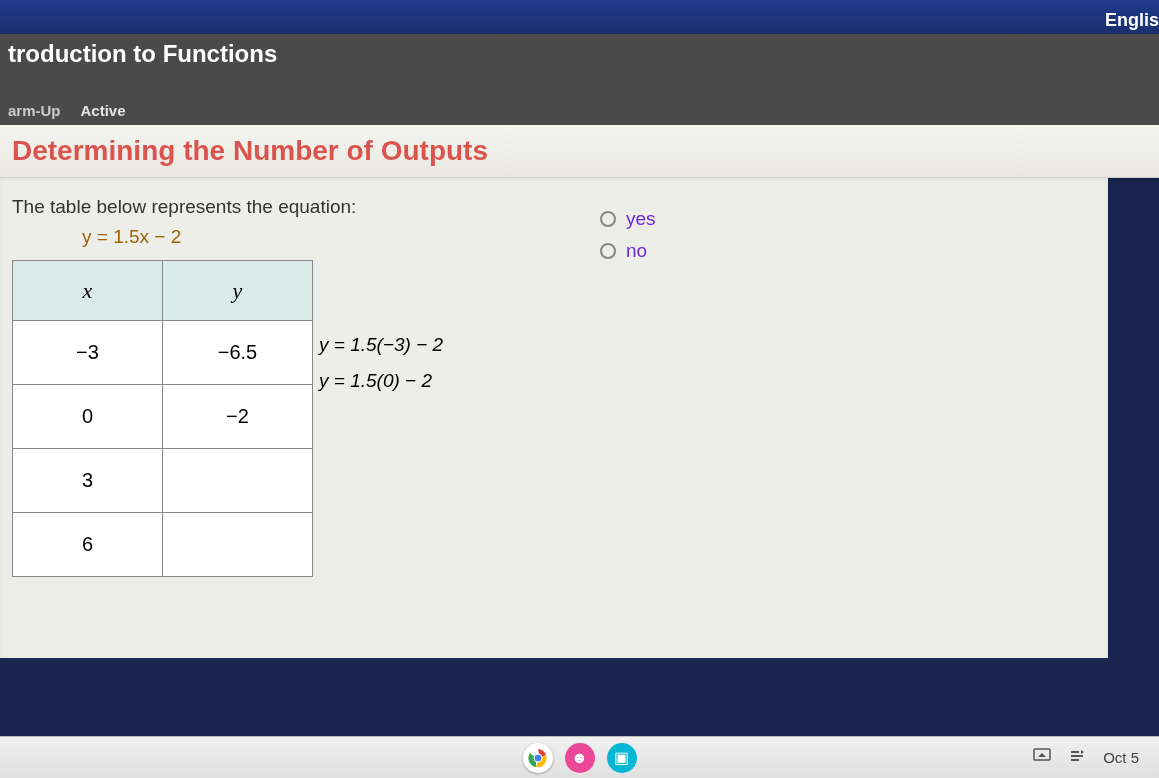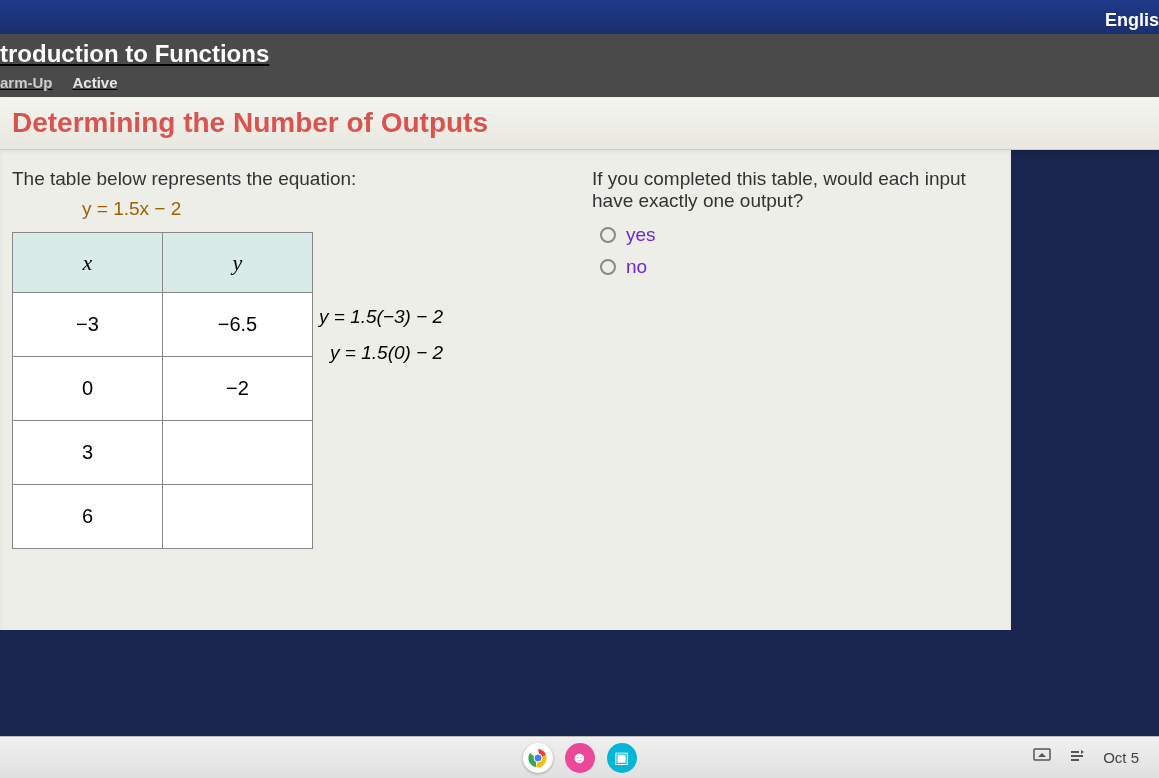--- a/index.html
+++ b/index.html
@@ -1,36 +1,36 @@
 <!DOCTYPE html>
 <html><head>
 <meta charset="utf-8">
 <style>
 * { margin: 0; padding: 0; box-sizing: border-box; font-family: Arial, Helvetica, sans-serif; }
 body { width: 1159px; height: 778px; background: #1a2550; overflow: hidden; position: relative; }
 .top-bar { height: 34px; background: linear-gradient(#1e3a8a, #1a2f6e); position: relative; }
 .lang { position: absolute; right: 0; top: 10px; color: #fff; font-weight: bold; font-size: 18px; }
-.lesson-header { background: #4a4a4a; padding: 4px 0 0 0; text-decoration: underline; }
+.lesson-header { background: #4a4a4a; padding: 4px 0 0 8px; }
 .lesson-title { color: #fff; font-weight: bold; font-size: 24px; padding: 2px 0 6px 0; }
 .tabs { display: flex; gap: 20px; padding-bottom: 6px; }
-.tab { color: #ccc; font-weight: bold; font-size: 15px; }
+.tab { color: #ccc; font-weight: bold; font-size: 15px; margin-top: 28px; }
 .tab.active { color: #e5e5e5; }
 .section-header { background: linear-gradient(#f5f5f0, #e8e8e0); padding: 10px 12px; border-bottom: 1px solid #ccc; box-shadow: 0 3px 6px rgba(0,0,0,0.15); }
 .section-title { color: #d9534f; font-weight: bold; font-size: 28px; }
-.content { background: #eeeee8; padding: 18px 12px; width: 1011px; min-height: 480px; box-shadow: inset 0 2px 4px rgba(0,0,0,0.05); }
+.content { background: #eeeee8; padding: 18px 12px; width: 1108px; min-height: 480px; box-shadow: inset 0 2px 4px rgba(0,0,0,0.05); }
 .two-col { display: flex; gap: 60px; }
 .left-col { flex: 0 0 520px; }
 .right-col { flex: 1; }
 .intro { font-size: 19px; color: #333; margin-bottom: 8px; }
 .equation { font-size: 19px; color: #a16207; margin-left: 70px; margin-bottom: 12px; }
 .table-wrap { display: flex; align-items: flex-start; }
 table { border-collapse: collapse; background: #fff; }
 th, td { border: 1px solid #888; width: 150px; height: 64px; text-align: center; font-size: 20px; }
 th { background: #d8ebe8; font-style: italic; font-weight: normal; height: 60px; font-family: 'Times New Roman', serif; font-size: 22px; }
-.calcs { margin-left: 6px; margin-top: 60px; font-size: 19px; font-style: italic; font-family: 'Times New Roman', serif; text-align: right; }
+.calcs { margin-left: 6px; margin-top: 60px; font-size: 19px; font-style: italic; font-family: 'Times New Roman', serif; }
 .calcs div { margin: 14px 0; }
 .question { font-size: 19px; color: #333; margin-bottom: 4px; }
 .options { margin-top: 12px; margin-left: 8px; }
 .option { display: flex; align-items: center; gap: 10px; margin: 10px 0; font-size: 19px; color: #6d28d9; cursor: pointer; }
 .radio { width: 16px; height: 16px; border: 2px solid #888; border-radius: 50%; display: inline-block; }
 .taskbar { position: absolute; bottom: 0; left: 0; right: 0; height: 42px; background: linear-gradient(#f0f0f0, #e0e0e0); display: flex; align-items: center; justify-content: center; gap: 12px; border-top: 1px solid #bbb; }
 .task-icon { width: 30px; height: 30px; border-radius: 50%; display: flex; align-items: center; justify-content: center; font-size: 16px; }
 .chrome { background: #fff; box-shadow: 0 1px 3px rgba(0,0,0,0.3); }
 .pink { background: #ec4899; color: #fff; }
 .teal { background: #06b6d4; color: #fff; }
@@ -88,21 +88,20 @@
             </tr>
           </tbody>
         </table>
         <div class="calcs">
           <div>y = 1.5(−3) − 2</div>
           <div>y = 1.5(0) − 2</div>
         </div>
       </div>
     </div>
     <div class="right-col">
-      <div class="question">If you completed this table, would each input have exactly one output?</div>
       <div class="options">
         <div class="option">
           <span class="radio"></span>
           <span>yes</span>
         </div>
         <div class="option">
           <span class="radio"></span>
           <span>no</span>
         </div>
       </div>

